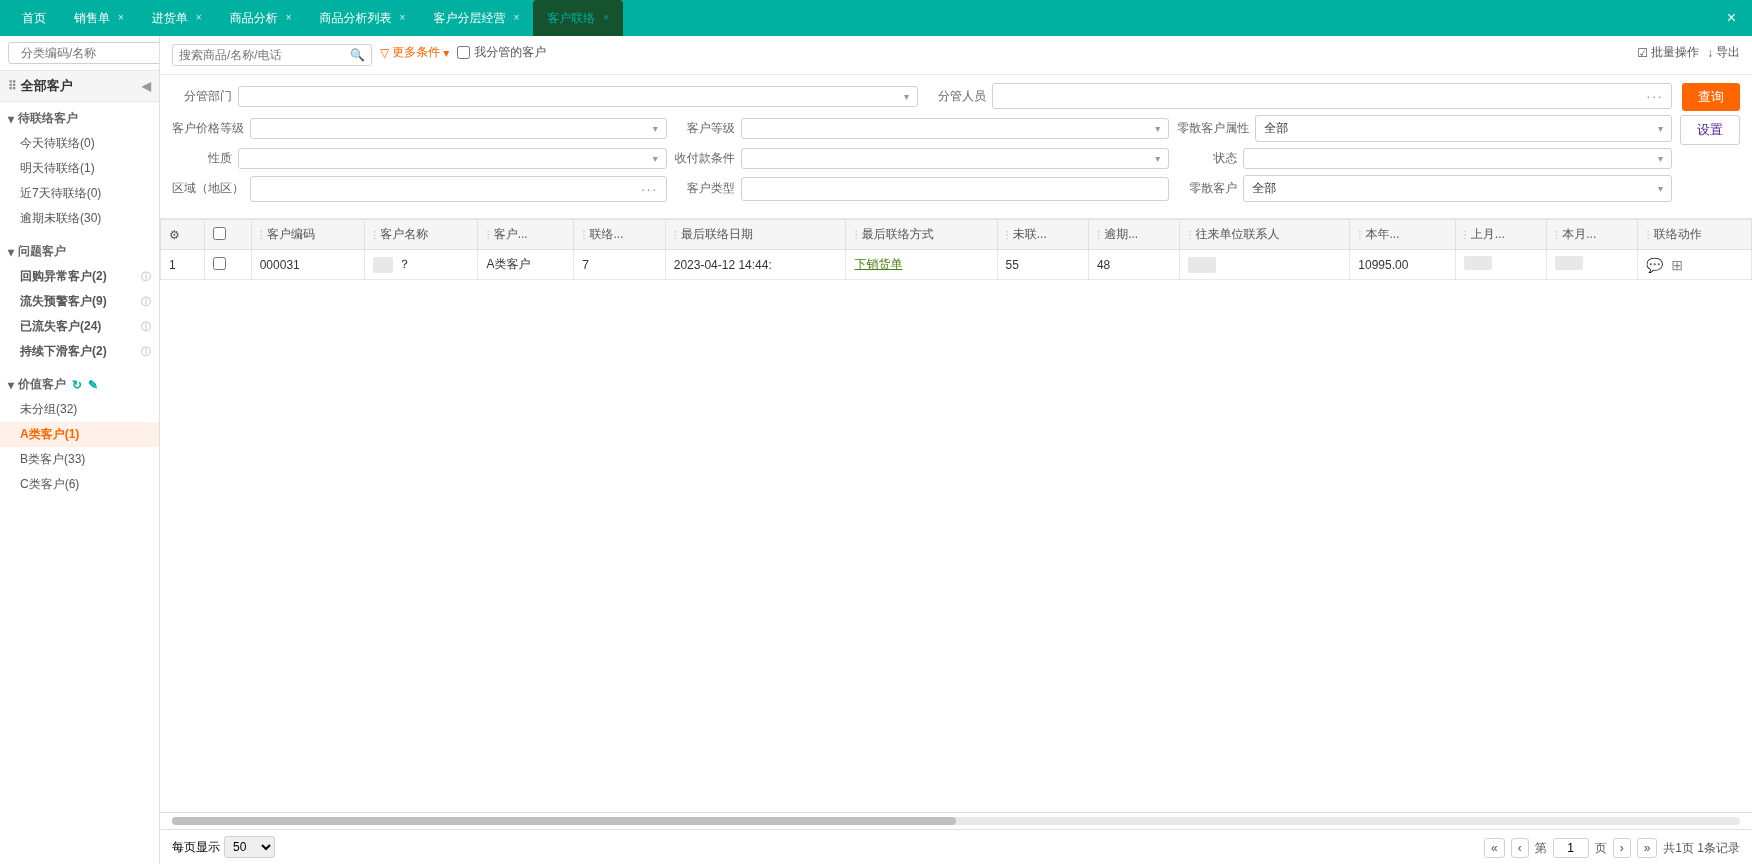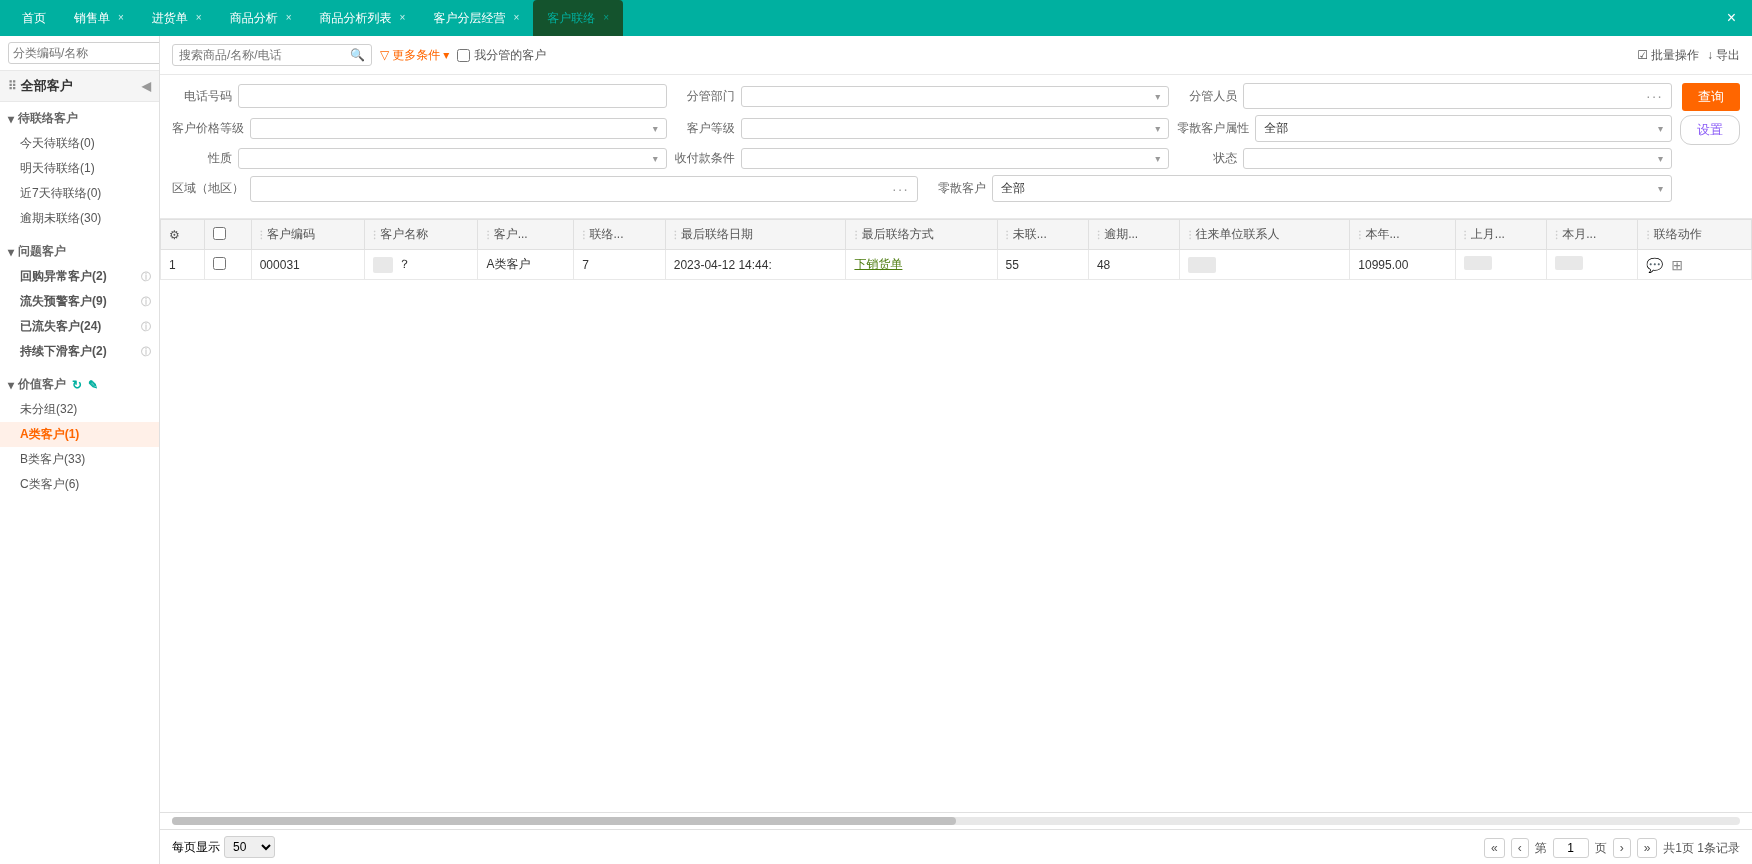--- a/index.html
+++ b/index.html
@@ -25,21 +25,21 @@
     
     .sidebar {
       width: 160px; background: #fff; border-right: 1px solid #e0e0e0;
       display: flex; flex-direction: column; flex-shrink: 0; overflow-y: auto;
     }
     .sidebar-search {
       display: flex; align-items: center; padding: 6px 8px; border-bottom: 1px solid #e8e8e8;
       gap: 4px;
     }
     .sidebar-search input {
-      flex: 1; border: 1px solid #d0d0d0; border-radius: 3px; padding: 3px 4px; font-size: 12px; outline: none;
+      flex: 1; border: 1px solid #d0d0d0; border-radius: 3px; padding: 3px 12px; font-size: 12px; outline: none;
     }
 
     .sidebar-header {
       display: flex; align-items: center; padding: 6px 8px; font-weight: bold; font-size: 13px;
       color: #333; background: #f5f5f5; border-bottom: 1px solid #e8e8e8; justify-content: space-between;
     }
     .sidebar-header-left { display: flex; align-items: center; gap: 4px; }
     .sidebar-collapse { color: #999; cursor: pointer; font-size: 12px; }
 
     .sidebar-section { padding: 4px 0; }
@@ -53,21 +53,21 @@
     }
     .sidebar-item.active { background: #fff0e8; color: #f60; font-weight: bold; }
     .sidebar-item-with-icon { display: flex; align-items: center; justify-content: space-between; font-weight: bold; }
     .sidebar-item-icon { color: #ccc; font-size: 10px; }
 
     
     .content { flex: 1; display: flex; flex-direction: column; overflow: hidden; background: #f5f5f5; }
 
     
     .filter-bar {
-      background: #fff; padding: 8px 12px; display: flex; align-items: center; gap: 8px;
+      background: #fff; padding: 8px 12px; display: flex; align-items: flex-start; gap: 8px;
       border-bottom: 1px solid #e8e8e8; flex-shrink: 0;
     }
     .filter-search {
       display: flex; align-items: center; border: 1px solid #d0d0d0; border-radius: 3px;
       padding: 3px 6px; gap: 4px; width: 200px;
     }
     .filter-search input { border: none; outline: none; font-size: 12px; flex: 1; }
     .filter-more { display: flex; align-items: center; gap: 3px; color: #f60; cursor: pointer; font-size: 12px; }
     .filter-check { display: flex; align-items: center; gap: 4px; color: #555; cursor: pointer; }
     .filter-spacer { flex: 1; }
@@ -92,21 +92,21 @@
       outline: none; color: #333; display: flex; align-items: center; justify-content: space-between;
       cursor: pointer; background: #fff;
     }
     .filter-select-arrow { color: #999; font-size: 10px; }
     .filter-select-dots { color: #999; font-size: 14px; letter-spacing: 1px; cursor: pointer; }
     .query-btn {
       background: #f60; color: #fff; border: none; border-radius: 3px; padding: 5px 16px;
       cursor: pointer; font-size: 13px;
     }
     .setting-btn {
-      background: #fff; color: #8b5cf6; border: 1px solid #d0d0d0; border-radius: 11px; padding: 5px 16px;
+      background: #fff; color: #4c1d95; border: 1px solid #d0d0d0; border-radius: 3px; padding: 5px 16px;
       cursor: pointer; font-size: 13px;
     }
     .query-setting-col {
       display: flex; flex-direction: column; gap: 4px; align-items: flex-end;
     }
 
     
     .table-area { flex: 1; background: #fff; overflow: auto; margin: 0; }
     table { width: 100%; border-collapse: collapse; }
     thead tr { background: #f5f5f5; position: sticky; top: 0; z-index: 1; }
@@ -267,24 +267,20 @@
         <span>导出</span>
       </div>
     </div>
 
     <div class="filter-form">
       <div style="display:flex; gap:8px;">
         <div style="flex:1;">
 
           <div class="filter-row">
             <div class="filter-field">
-              <span class="filter-label">电话号码</span>
-              <input class="filter-input" type="text" value="" style="">
-            </div>
-            <div class="filter-field">
               <span class="filter-label">分管部门</span>
               <div class="filter-select">
                 <span></span>
                 <span class="filter-select-arrow">▾</span>
               </div>
             </div>
             <div class="filter-field">
               <span class="filter-label">分管人员</span>
               <div class="filter-select" style="flex:1">
                 <span></span>
@@ -341,20 +337,24 @@
             </div>
           </div>
 
           <div class="filter-row">
             <div class="filter-field">
               <span class="filter-label">区域（地区）</span>
               <div class="filter-select">
                 <span></span>
                 <span class="filter-select-dots">···</span>
               </div>
+            </div>
+            <div class="filter-field">
+              <span class="filter-label">客户类型</span>
+              <input class="filter-input" type="text" value="" style="">
             </div>
             <div class="filter-field">
               <span class="filter-label">零散客户</span>
               <div class="filter-select">
                 <span>全部</span>
                 <span class="filter-select-arrow">▾</span>
               </div>
             </div>
           </div>
         </div>

